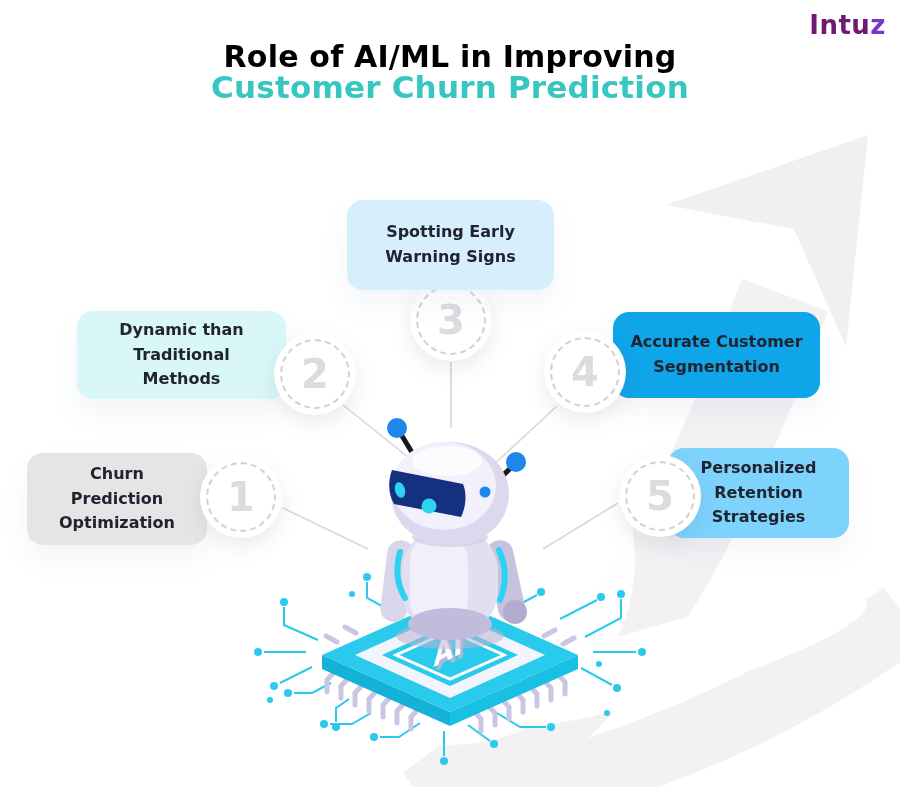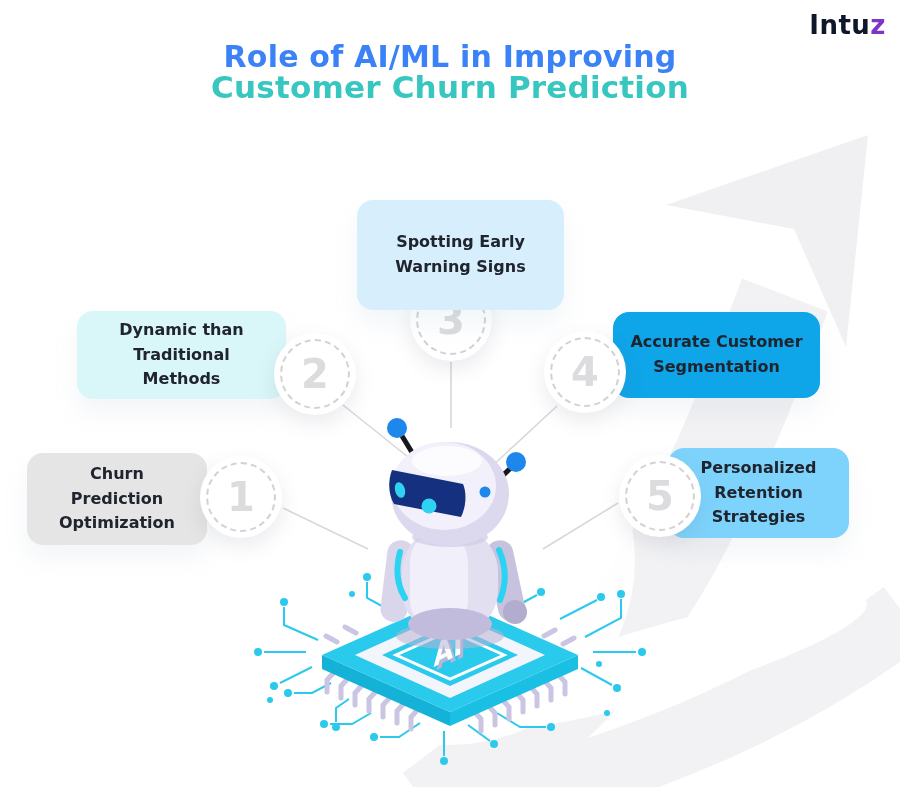--- a/index.html
+++ b/index.html
@@ -149,35 +149,35 @@
       <ellipse cx="444" cy="486" rx="52" ry="44" fill="#f2f0fa"></ellipse>
       <ellipse cx="447" cy="461" rx="35" ry="15" fill="#fcfcff"></ellipse>
       <path d="M 392 470 C 388 480 388 494 394 504 L 461 517 C 466 507 467 493 463 484 Z" fill="#15307f"></path>
       <ellipse cx="400" cy="490" rx="5" ry="8" fill="#2ed3f2" transform="rotate(-14 400 490)"></ellipse>
       <circle cx="429" cy="506" r="7.5" fill="#2ed3f2"></circle>
       <circle cx="485" cy="492" r="5.5" fill="#1d87eb"></circle>
     </g>
   </svg>
 
   <div class="logo">
-    <span style="color: #0f172a;">Intu</span><span style="color: rgb(125, 53, 200);">z</span>
+    <span style="color: #701a75;">Intu</span><span style="color: rgb(125, 53, 200);">z</span>
   </div>
 
   <div class="header">
-    <div class="title-line1" style="color: #3b82f6;">Role of AI/ML in Improving</div>
+    <div class="title-line1" style="color: #000000;">Role of AI/ML in Improving</div>
     <div class="title-line2" style="color: rgb(56, 198, 192);">Customer Churn Prediction</div>
   </div>
 
   <div class="card" style="left: 27px; top: 453px; width: 180px; height: 92px; background: #e5e5e5;">
     <span>Churn Prediction Optimization</span>
   </div>
   <div class="card" style="left: 77px; top: 311px; width: 209px; height: 88px; background: rgb(217, 246, 248);">
     <span>Dynamic than Traditional Methods</span>
   </div>
-  <div class="card" style="left: 347px; top: 200px; width: 207px; height: 110px; background: rgb(215, 239, 252); margin-left: 10px;">
+  <div class="card" style="left: 347px; top: 200px; width: 207px; height: 90px; background: rgb(215, 239, 252);">
     <span>Spotting Early Warning Signs</span>
   </div>
   <div class="card" style="left: 613px; top: 312px; width: 207px; height: 86px; background: #0ea5e9;">
     <span>Accurate Customer Segmentation</span>
   </div>
   <div class="card" style="left: 668px; top: 448px; width: 181px; height: 90px; background: #7dd3fc;">
     <span>Personalized Retention Strategies</span>
   </div>
 
   <div class="step-circle" style="left:200px;top:456px;">

